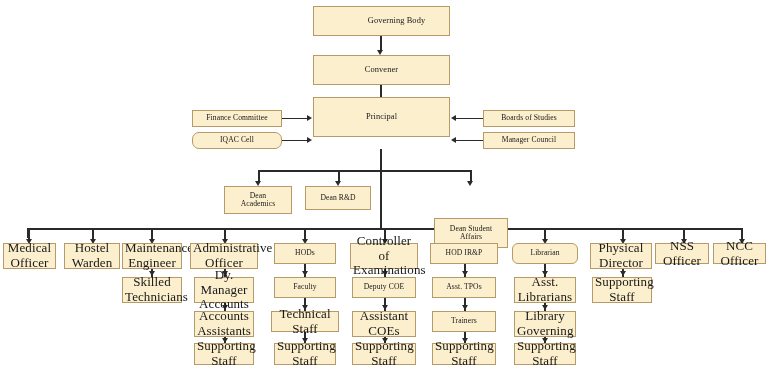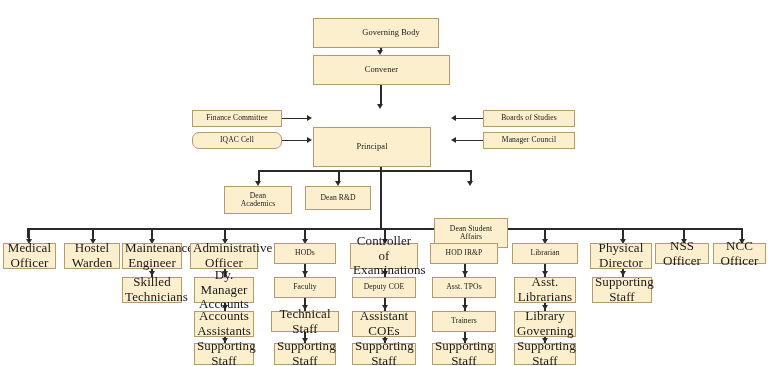--- a/index.html
+++ b/index.html
@@ -74,35 +74,35 @@
     border-top: 3.2px solid transparent;
     border-bottom: 3.2px solid transparent;
     border-right: 5px solid #2a2a2a;
   }
 </style>
 </head>
 <body>
 
 <div id="chart">
 
-  <div class="node f9" style="left:313px; top:18px; width:126px; height:30px;padding-left:32px;">
+  <div class="node f9" style="left:313px; top:6px; width:137px; height:30px;padding-left:32px;">
     <span>Governing Body</span>
   </div>
 
   <div class="ln vln" style="left:380px; top:32px; height:19px;"></div>
   <div class="arw arw-d" style="left:377.4px; top:50px;"></div>
 
   <div class="node f9" style="left:313px; top:55px; width:137px; height:30px;">
     <span>Convener</span>
   </div>
 
   <div class="ln vln" style="left:380px; top:85px; height:20px;"></div>
   <div class="arw arw-d" style="left:377.4px; top:104px;"></div>
 
-  <div class="node f9" style="left:313px; top:127px; width:118px; height:40px;">
+  <div class="node f9" style="left:313px; top:97px; width:137px; height:40px;">
     <span>Principal</span>
   </div>
 
   <div class="node f8" style="left:192px; top:110px; width:90px; height:17px;">
     <span>Finance Committee</span>
   </div>
   <div class="ln hln" style="left:282px; top:117.6px; width:26px;"></div>
   <div class="arw arw-r" style="left:307px; top:115.2px;"></div>
 
   <div class="node f8" style="left:192px; top:132px; width:90px; height:17px;border-radius:7px;">
@@ -210,21 +210,21 @@
 
   <div class="node f7" style="left:350px; top:243px; width:68px; height:26px;">
     <span>Controller of
 Examinations</span>
   </div>
 
   <div class="node f8" style="left:430px; top:243px; width:68px; height:21px;">
     <span>HOD IR&amp;P</span>
   </div>
 
-  <div class="node f8" style="left:512px; top:243px; width:66px; height:21px;">
+  <div class="node f8" style="left:512px; top:243px; width:66px; height:21px;border-radius:6px;">
     <span>Librarian</span>
   </div>
 
   <div class="node f7" style="left:590px; top:243px; width:62px; height:26px;">
     <span>Physical
 Director</span>
   </div>
 
   <div class="node f7" style="left:655px; top:243px; width:54px; height:21px;">
     <span>NSS Officer</span>

